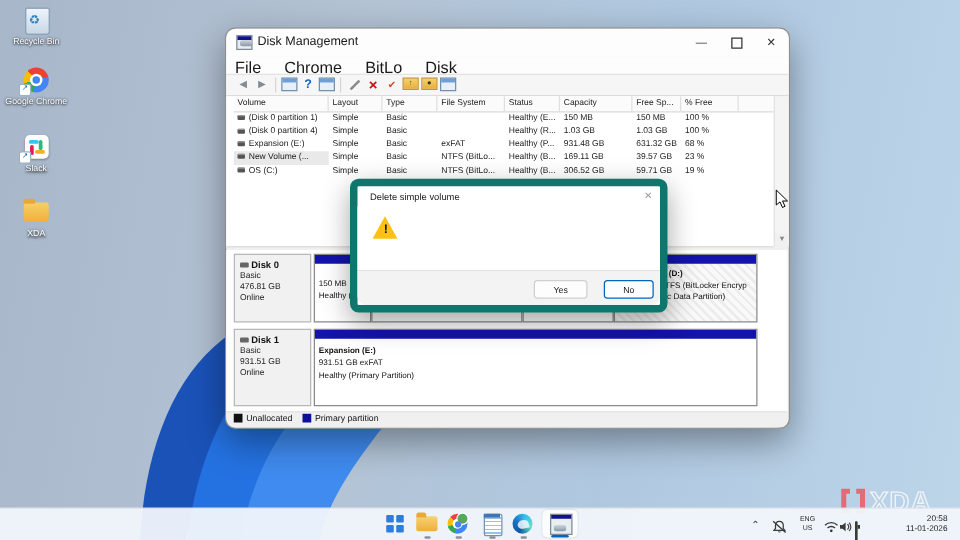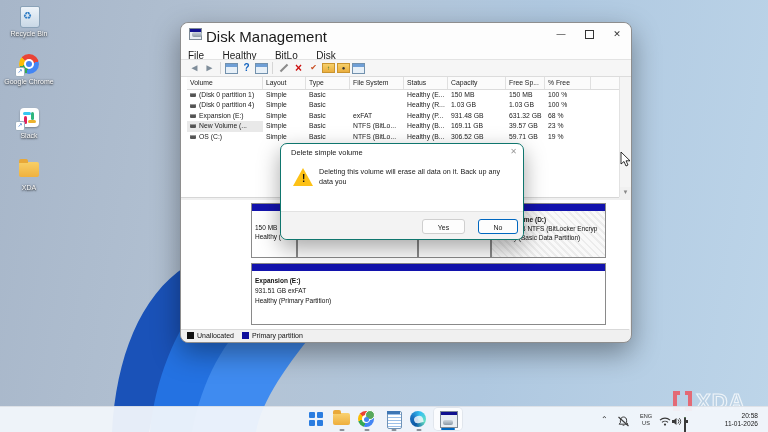--- a/index.html
+++ b/index.html
@@ -34,25 +34,25 @@
   .folder-ico{position:absolute;left:3px;top:4px;width:20px;height:15px;
     background:linear-gradient(#f8cf66,#efb13f);border-radius:2px;}
   .folder-ico::before{content:"";position:absolute;left:0;top:-3px;width:9px;height:4px;
     background:#e8a838;border-radius:2px 2px 0 0;}
 
   
   .win{left:180px;top:22px;width:450px;height:319px;background:#f0f0f0;
     border:1px solid #8e8e8e;border-radius:8px;box-shadow:0 10px 28px rgba(0,0,0,.38);}
   .titlebar{left:0;top:0;width:100%;height:22px;background:#fdfdfd;border-radius:8px 8px 0 0;}
   .title-ico{left:8px;top:5px;width:12px;height:12px;}
-  .title-txt{left:25px;top:5px;font-size:15px;color:#1a1a1a;}
+  .title-txt{left:25px;top:5px;font-size:10px;color:#1a1a1a;}
   .cap-btn{top:0;width:28px;height:22px;text-align:center;font-size:9px;color:#333;line-height:22px;}
   .max-glyph{display:inline-block;width:7px;height:7px;border:1px solid #333;vertical-align:middle;}
   .menubar{left:0;top:22px;width:100%;height:14px;background:#fdfdfd;border-bottom:1px solid #e3e3e3;}
-  .menu-item{display:inline-block;padding:0 7px;font-size:10px;line-height:14px;color:#1a1a1a;}
+  .menu-item{display:inline-block;padding:0 7px;font-size:13px;line-height:14px;color:#1a1a1a;}
   .toolbar{left:0;top:37px;width:100%;height:17px;background:#f6f6f6;border-bottom:1px solid #dcdcdc;
     display:flex;align-items:center;padding-left:6px;box-sizing:border-box;}
   .tb{width:15px;height:14px;text-align:center;font-size:10px;line-height:14px;position:relative;}
   .tb-sep{width:1px;height:12px;background:#d6d6d6;margin:0 3px;}
   .mini-win{display:inline-block;width:11px;height:9px;border:1px solid #7291ad;background:#e7f0f8;
     vertical-align:middle;position:relative;}
   .mini-win::before{content:"";position:absolute;left:0;top:0;width:100%;height:3px;background:#6f9fd6;}
   .mini-folder{display:inline-block;width:11px;height:8px;background:linear-gradient(#f6d069,#eaae3e);
     border:1px solid #c9942f;vertical-align:middle;position:relative;font-size:6px;line-height:8px;color:#1d6b2a;}
   .wrench{display:inline-block;width:2px;height:10px;background:#8a8a8a;transform:rotate(45deg);margin-top:2px;}
@@ -82,21 +82,21 @@
     vertical-align:middle;}
   .part{box-sizing:border-box;border:1px solid #8a8a8a;background:#fff;overflow:hidden;}
   .part .bar{position:absolute;left:0;top:0;width:100%;height:7px;}
   .part .pl{position:absolute;left:3px;font-size:6.5px;line-height:8.5px;color:#111;white-space:nowrap;}
   .part-hatch{background:repeating-linear-gradient(45deg,#ececec 0 2px,#f9f9f9 2px 5px);}
   .legend{left:0;top:306px;width:448px;height:12px;background:#f0f0f0;border-top:1px solid #d9d9d9;
     border-radius:0 0 8px 8px;font-size:7px;line-height:12px;color:#111;}
   .sw{display:inline-block;width:7px;height:7px;vertical-align:middle;margin:0 3px 1px 6px;}
 
   
-  .dlg{left:280px;top:143px;width:242px;height:95px;background:#fff;border:1px solid #0f766e;
+  .dlg{left:280px;top:143px;width:242px;height:95px;background:#fff;border:6px solid #0f766e;
     border-radius:7px;box-shadow:0 8px 22px rgba(0,0,0,.35);text-decoration:underline;}
   .dlg-title{left:10px;top:4px;font-size:7.5px;color:#1a1a1a;}
   .dlg-x{right:6px;top:3px;font-size:8px;color:#9a9a9a;}
   .dlg-body{left:0;top:16px;width:100%;height:51px;background:#fff;}
   .warn{left:12px;top:8px;width:0;height:0;border-left:10px solid transparent;
     border-right:10px solid transparent;border-bottom:18px solid #fdc116;}
   .warn-excl{left:21px;top:13px;font-size:10px;font-weight:bold;color:#111;}
   .dlg-msg{left:38px;top:7px;width:190px;font-size:7.2px;line-height:9.6px;color:#1a1a1a;}
   .dlg-foot{left:0;top:67px;width:100%;height:27px;background:#f3f3f3;border-top:1px solid #e2e2e2;
     border-radius:0 0 7px 7px;}
@@ -201,21 +201,21 @@
     <div class="abs titlebar">
       <span class="abs title-ico dm-ico" style="left:8px;top:5px;width:11px;height:10px;"></span>
       <span class="abs title-txt">Disk Management</span>
       <span class="abs cap-btn" style="right:56px;">—</span>
       <span class="abs cap-btn" style="right:28px;"><span class="max-glyph"></span></span>
       <span class="abs cap-btn" style="right:0;">✕</span>
     </div>
 
     <div class="abs menubar">
       <span class="menu-item">File</span>
-      <span class="menu-item">Healthy</span>
+      <span class="menu-item">Chrome</span>
       <span class="menu-item">BitLo</span>
       <span class="menu-item">Disk</span>
     </div>
 
     <div class="abs toolbar">
       <span class="tb" style="color:#7f8d9a;">◄</span>
       <span class="tb" style="color:#7f8d9a;">►</span>
       <span class="tb-sep"></span>
       <span class="tb"><span class="mini-win"></span></span>
       <span class="tb" style="color:#1464c0;font-weight:bold;">?</span>
@@ -291,59 +291,70 @@
       <span class="abs tcell" style="left:261px;width:58px;">306.52 GB</span>
       <span class="abs tcell" style="left:319px;width:39px;">59.71 GB</span>
       <span class="abs tcell" style="left:358px;width:46px;">19 %</span>
     </div>
     <div class="abs vscroll">
         <span class="arr">▼</span>
       </div>
 
     <div class="abs gpane"></div>
 
+    <div class="abs disklabel" style="left:6px;top:180px;height:55px;">
+      <div class="dname"><span class="dk-ico"></span><span>Disk 0</span></div>
+      <div class="dline">Basic</div>
+      <div class="dline">476.81 GB</div>
+      <div class="dline">Online</div>
+    </div>
     <div class="abs part" style="left:70px;top:180px;width:46px;height:55px;">
       <span class="bar" style="background:#1313ad;"></span>
       <span class="pl" style="top:20px;">150 MB</span>
       <span class="pl" style="top:29px;">Healthy (</span>
     </div>
     <div class="abs part" style="left:116px;top:180px;width:121px;height:55px;">
       <span class="bar" style="background:#1313ad;"></span>
     </div>
     <div class="abs part" style="left:237px;top:180px;width:73px;height:55px;">
       <span class="bar" style="background:#1313ad;"></span>
     </div>
     <div class="abs part part-hatch" style="left:310px;top:180px;width:115px;height:55px;">
       <span class="bar" style="background:#1313ad;"></span>
       <span class="pl" style="top:12px;font-weight:bold;">New Volume (D:)</span>
       <span class="pl" style="top:21px;">169.11 GB NTFS (BitLocker Encryp</span>
       <span class="pl" style="top:30px;">Healthy (Basic Data Partition)</span>
     </div>
 
+    <div class="abs disklabel" style="left:6px;top:240px;height:62px;">
+      <div class="dname"><span class="dk-ico"></span><span>Disk 1</span></div>
+      <div class="dline">Basic</div>
+      <div class="dline">931.51 GB</div>
+      <div class="dline">Online</div>
+    </div>
     <div class="abs part" style="left:70px;top:240px;width:355px;height:62px;">
       <span class="bar" style="background:#1313ad;"></span>
       <span class="pl" style="top:13px;font-weight:bold;">Expansion (E:)</span>
       <span class="pl" style="top:23px;">931.51 GB exFAT</span>
       <span class="pl" style="top:33px;">Healthy (Primary Partition)</span>
     </div>
 
     <div class="abs legend">
       <span class="sw" style="background:#111;"></span><span>Unallocated</span>
       <span class="sw" style="background:#0e0e9c;"></span><span>Primary partition</span>
     </div>
   </div>
 
   <div class="abs dlg">
     <span class="abs dlg-title">Delete simple volume</span>
     <span class="abs dlg-x">✕</span>
     <div class="abs dlg-body">
       <span class="abs warn"></span>
       <span class="abs warn-excl">!</span>
       <div class="abs dlg-msg">
-        <div>Deleting this volume will erase all data on it. Back up any data you</div>
       </div>
     </div>
     <div class="abs dlg-foot">
       <span class="abs dlg-btn" style="left:141px;width:43px;">Yes</span>
       <span class="abs dlg-btn" style="left:197px;width:40px;border:1.5px solid #0067c0;">No</span>
     </div>
   </div>
 
   <svg class="abs cursor" style="left:620px;top:151px;" width="12" height="17" viewBox="0 0 12 17">
     <path d="M1,1 L1,13 L4,10.5 L6,15 L8,14 L6,9.8 L10,9.8 Z" fill="#fff" stroke="#000" stroke-width="0.8"></path>

